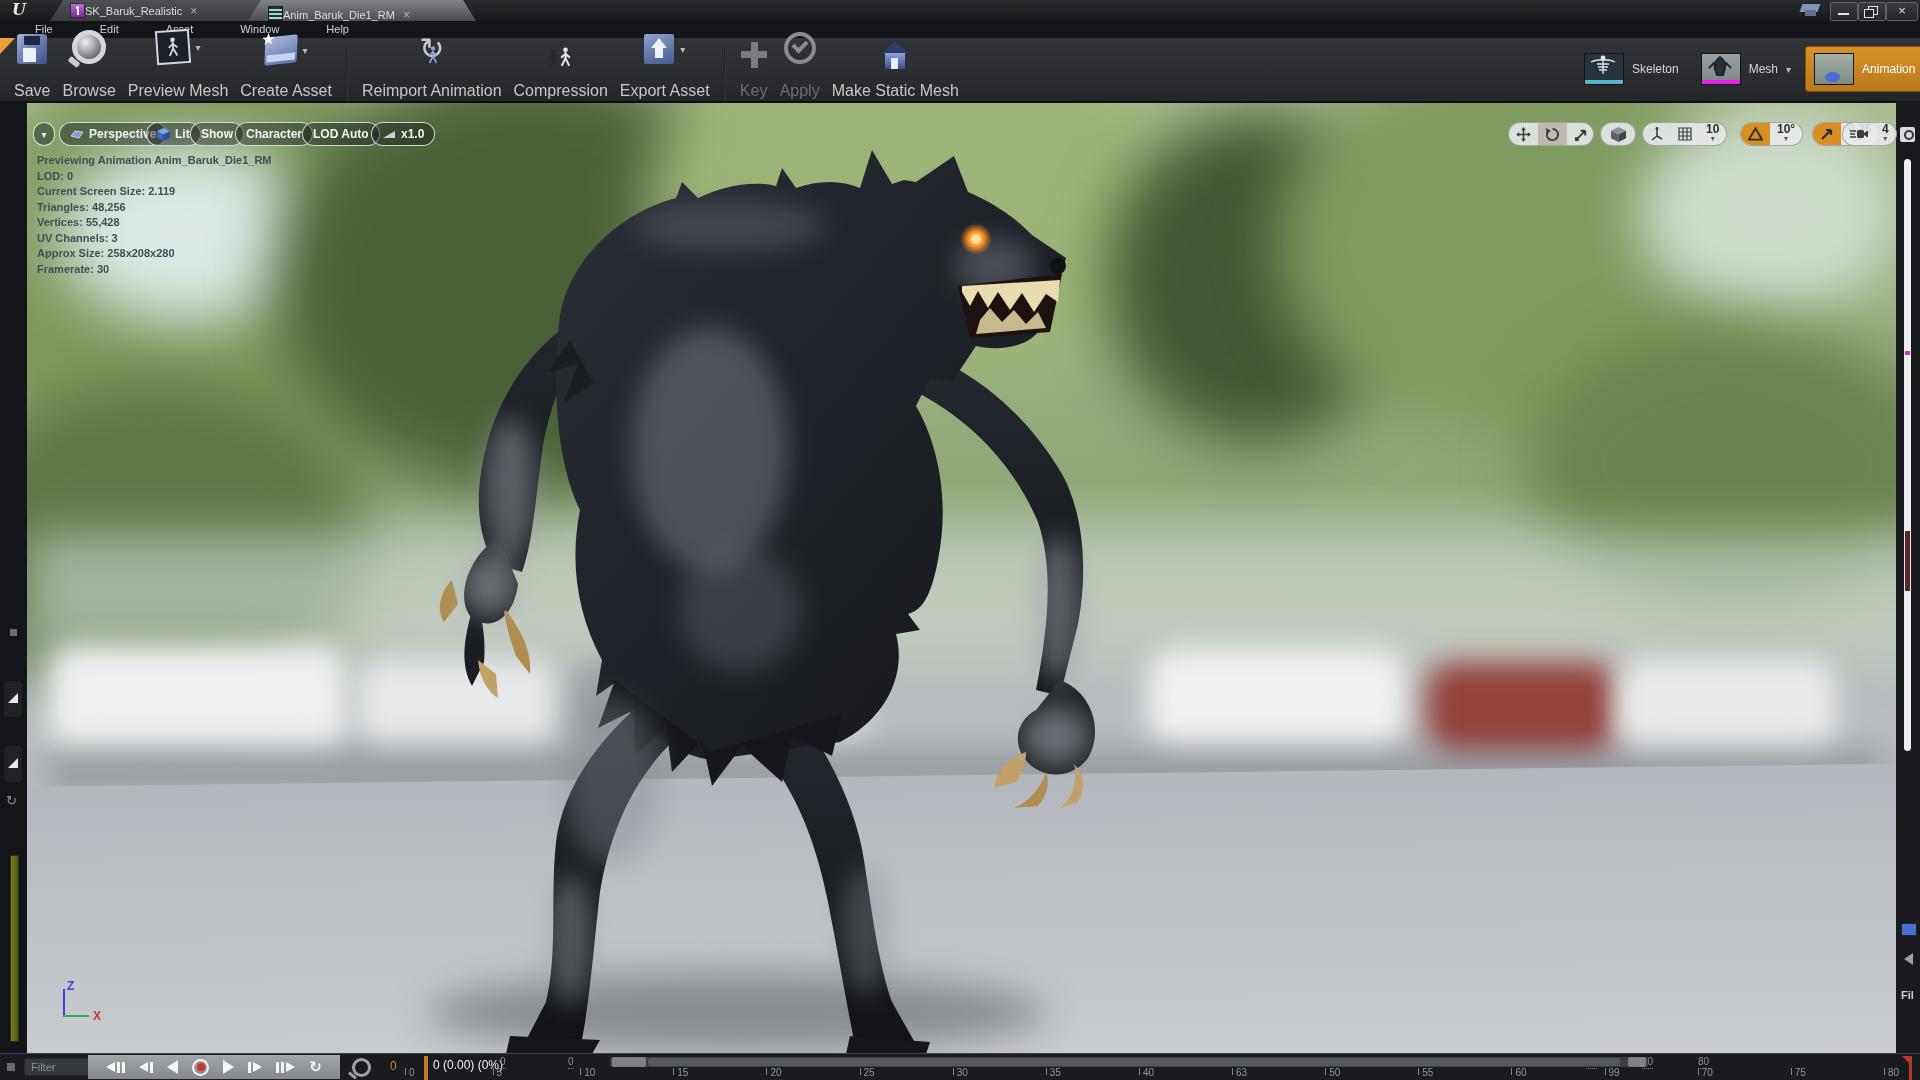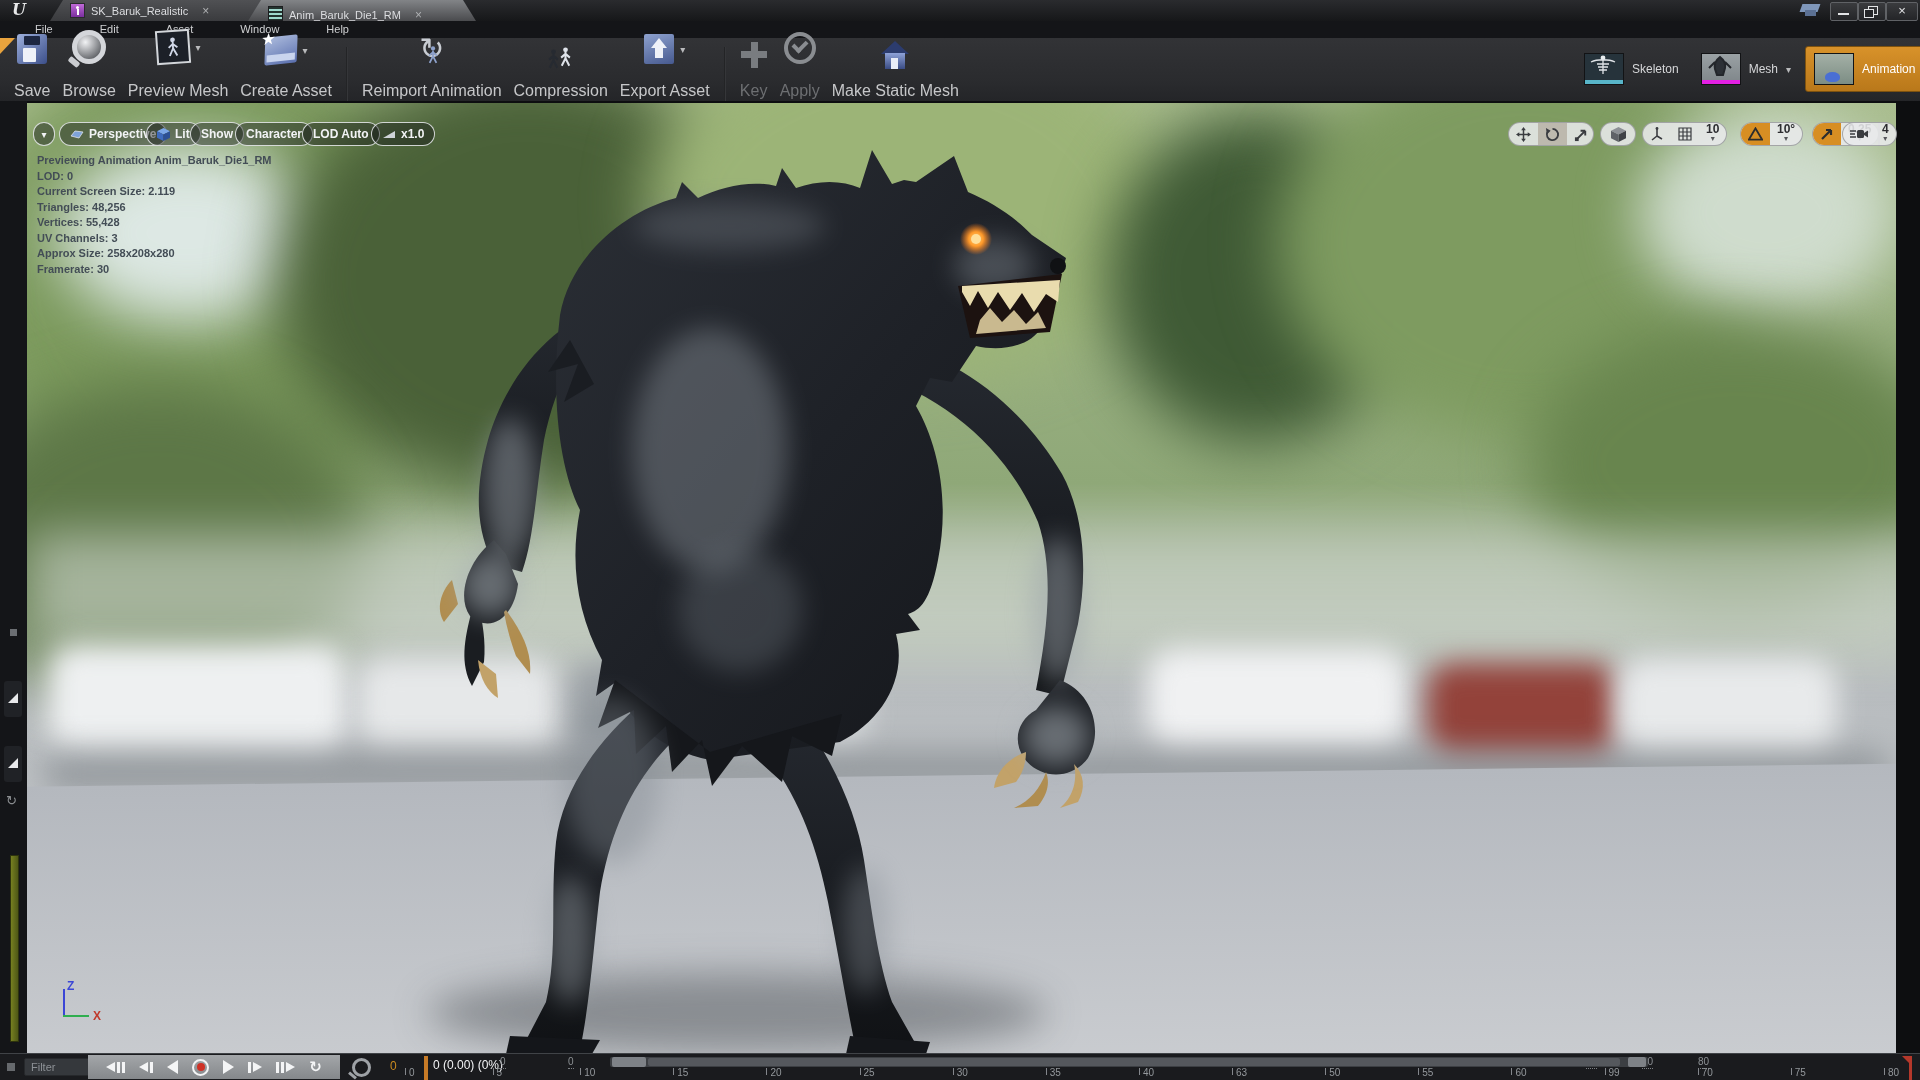--- a/index.html
+++ b/index.html
@@ -4,21 +4,21 @@
 <style>
   html,body{margin:0;padding:0;background:#000;}
   #app{position:relative;width:1920px;height:1080px;overflow:hidden;background:#101114;
        font-family:"Liberation Sans","DejaVu Sans",sans-serif;-webkit-font-smoothing:antialiased;}
   .abs{position:absolute;}
   
   #titlebar{position:absolute;left:0;top:0;width:1920px;height:21px;
     background:linear-gradient(#2a2b2e,#161719);border-bottom:1px solid #0a0b0c;}
   .ue-logo{position:absolute;left:6px;top:0;width:26px;height:20px;color:#e8e9ea;
     font-family:"DejaVu Serif",serif;font-style:italic;font-weight:bold;font-size:16px;line-height:20px;text-align:center;}
-  .tab{position:absolute;top:0;height:21px;display:flex;align-items:center;gap:6px;padding:0 20px;
+  .tab{position:absolute;top:0;height:21px;display:flex;align-items:center;gap:0;padding:0 20px;
     clip-path:polygon(13px 0,calc(100% - 13px) 0,100% 100%,0 100%);font-size:11px;color:#dcdde0;}
   .tab.inactive{background:linear-gradient(#505154,#3a3b3e);}
   .tab.active{background:linear-gradient(#828487,#4a4b4e);}
   .tabclose{color:#aeb0b2;font-size:12px;line-height:12px;margin-left:8px;cursor:default;}
   .winbtn{position:absolute;top:2px;width:26px;height:17px;background:linear-gradient(#3a3b3e,#242528);
     border:1px solid #606266;border-radius:2px;color:#e3e4e6;font-size:11px;line-height:15px;text-align:center;}
   
   #menubar{position:absolute;left:0;top:21px;width:1920px;height:17px;background:#141518;display:flex;align-items:center;}
   .menuitem{color:#cfd0d2;font-size:11px;padding:0 12px;line-height:17px;margin-left:23px;}
   
@@ -254,20 +254,31 @@
     <span class="abs" style="left:4px;top:580px;width:18px;height:36px;background:#202226;border-radius:3px;">
       <span class="abs" style="left:4px;top:12px;width:0;height:0;border-left:10px solid transparent;border-bottom:10px solid #e8e9eb;"></span>
     </span>
     <span class="abs" style="left:4px;top:645px;width:18px;height:36px;background:#202226;border-radius:3px;">
       <span class="abs" style="left:4px;top:12px;width:0;height:0;border-left:10px solid transparent;border-bottom:10px solid #e8e9eb;"></span>
     </span>
     <span class="abs" style="left:6px;top:692px;color:#8a8d90;font-size:13px;">↻</span>
     <span class="abs" style="left:10px;top:754px;width:7px;height:185px;background:linear-gradient(90deg,#767f20,#4e5716);border:1px solid #2e330d;"></span>
   </div>
 
+  <div class="abs" style="left:1896px;top:101px;width:24px;height:952px;background:#191a1d;">
+    <span class="abs" style="left:4px;top:26px;width:15px;height:15px;background:#d8dade;border-radius:2px;">
+      <span class="abs" style="left:4px;top:3px;width:6px;height:6px;border:2px solid #33363a;border-radius:50%;"></span>
+    </span>
+    <span class="abs" style="left:8px;top:58px;width:7px;height:592px;background:#eceded;border-radius:4px;"></span>
+    <span class="abs" style="left:9px;top:250px;width:5px;height:4px;background:#c23ac2;"></span>
+    <span class="abs" style="left:9px;top:430px;width:5px;height:60px;background:#5a2430;"></span>
+    <span class="abs" style="left:5px;top:822px;width:14px;height:11px;background:#4a6fd4;border:1px solid #20242a;"></span>
+    <span class="abs" style="left:8px;top:852px;width:0;height:0;border-top:6px solid transparent;border-bottom:6px solid transparent;border-right:9px solid #9aa0a6;"></span>
+    <span class="abs" style="left:5px;top:888px;color:#d0d2d4;font-size:11px;font-weight:bold;">Fil</span>
+  </div>
 
   <div class="abs" style="left:27px;top:103px;width:1869px;height:950px;overflow:hidden;
        background:linear-gradient(180deg,#a9bd8e 0%,#8fa878 40%,#bec6bc 54%,#b8bcbf 62%,#c6c9cc 100%);">
 
     <div class="abs" style="left:-60px;top:-60px;width:480px;height:480px;border-radius:50%;background:#7c9a5d;filter:blur(30px);"></div>
     <div class="abs" style="left:30px;top:40px;width:260px;height:180px;border-radius:50%;background:#dde8e4;filter:blur(30px);"></div>
     <div class="abs" style="left:250px;top:-40px;width:500px;height:430px;border-radius:50%;background:#4a6138;filter:blur(32px);"></div>
     <div class="abs" style="left:620px;top:-80px;width:520px;height:360px;border-radius:50%;background:#9cb477;filter:blur(30px);"></div>
     <div class="abs" style="left:1080px;top:10px;width:300px;height:330px;border-radius:50%;background:#3f5a35;filter:blur(30px);"></div>
     <div class="abs" style="left:1250px;top:-60px;width:500px;height:400px;border-radius:50%;background:#7e9b60;filter:blur(30px);"></div>

